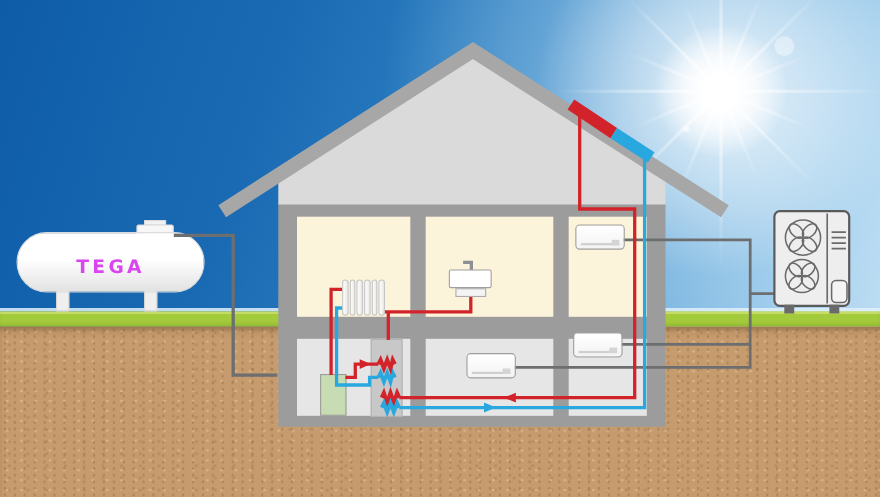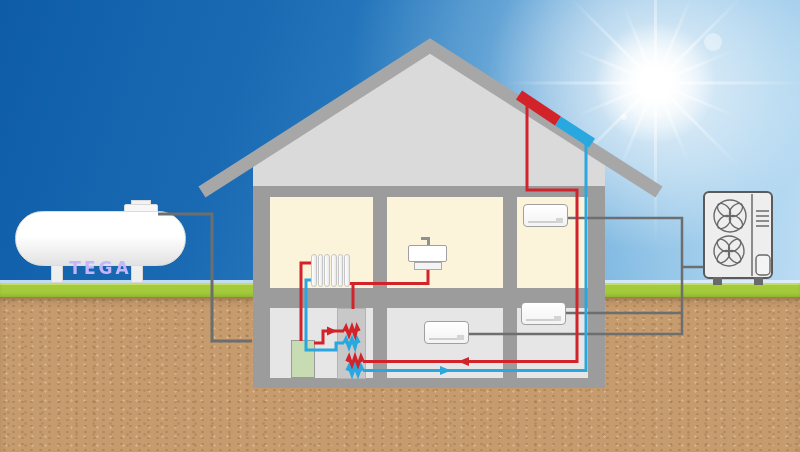--- a/index.html
+++ b/index.html
@@ -57,21 +57,21 @@
   .heat-pump{position:absolute;left:703px;top:191px;width:70px;height:88px;background:#eeeeee;
     border:2px solid #5a5a5a;border-radius:6px;box-sizing:border-box;}
   .hp-foot{position:absolute;width:9px;height:8px;background:#6a6a6a;top:84px;}
   
   .lpg-body{position:absolute;left:15px;top:211px;width:171px;height:55px;border-radius:28px;
     background:linear-gradient(#ffffff 45%,#f3f3f3 68%,#e2e2e2 100%);border:1px solid #dcdcdc;box-sizing:border-box;}
   .lpg-leg{position:absolute;width:12px;height:21px;top:262px;background:#efefef;border:1px solid #d6d6d6;box-sizing:border-box;}
   .lpg-hatch{position:absolute;left:124px;top:204px;width:34px;height:13px;background:#f7f7f7;border:1px solid #d9d9d9;border-radius:2px;box-sizing:border-box;}
   .lpg-hatch-top{position:absolute;left:131px;top:200px;width:20px;height:5px;background:#f2f2f2;border:1px solid #dadada;box-sizing:border-box;}
   .lpg-logo{position:absolute;left:15px;top:233px;width:171px;text-align:center;
-    font-size:17px;font-weight:bold;letter-spacing:3px;color:#c4b5fd;margin-top:25px;}
+    font-size:17px;font-weight:bold;letter-spacing:3px;color:#d946ef;}
   .overlay{position:absolute;left:0;top:0;}
 </style>
 </head>
 <body>
 
 <div id="stage">
 
   <div class="sky">
     <div class="glow glow-outer"></div>
     <div class="glow glow-mid"></div>

